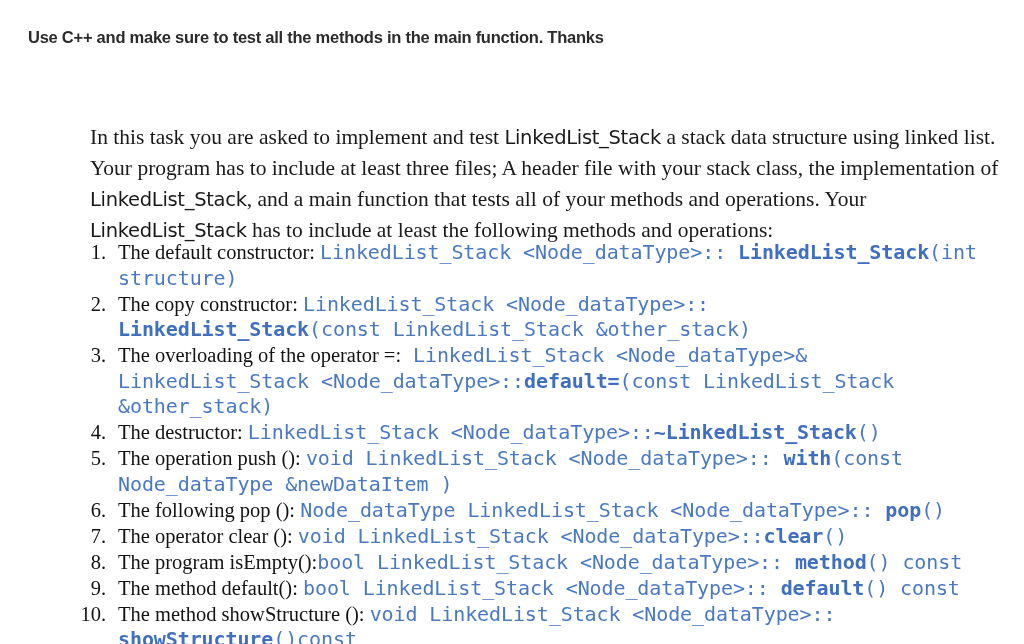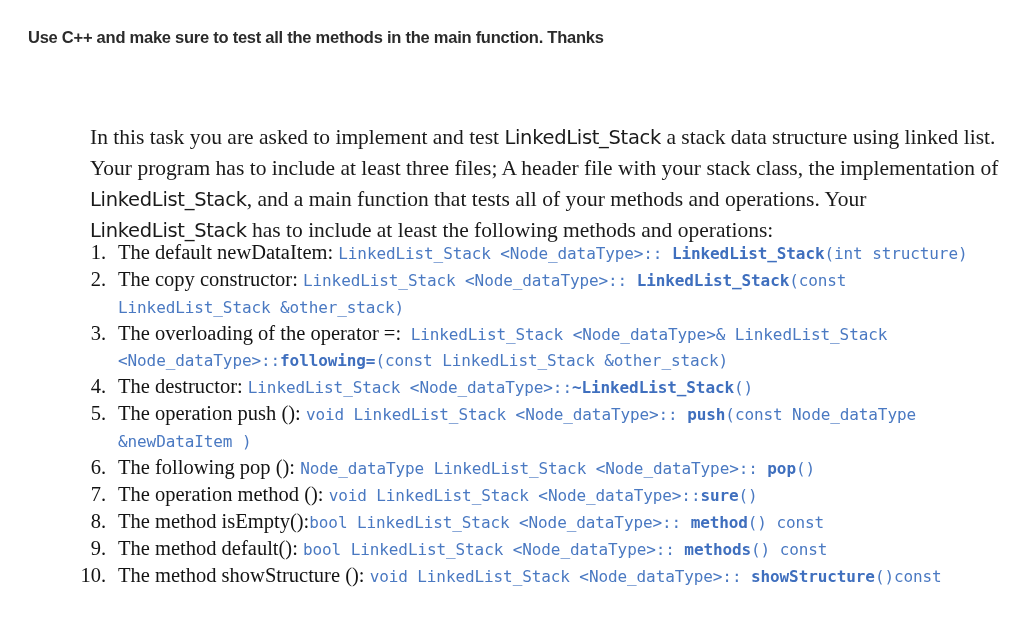--- a/index.html
+++ b/index.html
@@ -84,56 +84,56 @@
     font-size: 20.5px;
     color: #131313;
   }
   .methods > li .txt {
     display: inline;
   }
 
   
   code, .code {
     font-family: "DejaVu Sans Mono", "Liberation Mono", monospace;
-    font-size: 16px;
+    font-size: 20px;
     color: #4a79c2;
     letter-spacing: -0.1px;
     white-space: normal;
   }
   code.b, .code.b {
     font-weight: bold;
     color: #3f6fbe;
   }
 </style>
 </head>
 <body>
 
 <div class="page">
 
   <div class="prompt-line">Use C++ and make sure to test all the methods in the main function. Thanks</div>
 
   <p class="intro"><span>In this task you are asked to implement and test </span><span class="mono-inline">LinkedList_Stack</span><span> a stack data structure using linked list. Your program has to include at least three files; A header file with your stack class, the implementation of </span><span class="mono-inline">LinkedList_Stack</span><span>, and a main function that tests all of your methods and operations. Your </span><span class="mono-inline">LinkedList_Stack</span><span> has to include at least the following methods and operations:</span></p>
 
   <ol class="methods">
 
-    <li><span class="num">1.</span><span class="txt">The default newDataItem: </span><code>LinkedList_Stack &lt;Node_dataType&gt;:: </code><code class="b">LinkedList_Stack</code><code>(int structure)</code></li>
+    <li><span class="num">1.</span><span class="txt">The default constructor: </span><code>LinkedList_Stack &lt;Node_dataType&gt;:: </code><code class="b">LinkedList_Stack</code><code>(int structure)</code></li>
 
     <li><span class="num">2.</span><span class="txt">The copy constructor: </span><code>LinkedList_Stack &lt;Node_dataType&gt;:: </code><code class="b">LinkedList_Stack</code><code>(const LinkedList_Stack &amp;other_stack)</code></li>
 
-    <li><span class="num">3.</span><span class="txt">The overloading of the operator =:</span><code> LinkedList_Stack &lt;Node_dataType&gt;&amp; LinkedList_Stack &lt;Node_dataType&gt;::</code><code class="b">following=</code><code>(const LinkedList_Stack &amp;other_stack)</code></li>
+    <li><span class="num">3.</span><span class="txt">The overloading of the operator =:</span><code> LinkedList_Stack &lt;Node_dataType&gt;&amp; LinkedList_Stack &lt;Node_dataType&gt;::</code><code class="b">default=</code><code>(const LinkedList_Stack &amp;other_stack)</code></li>
 
     <li><span class="num">4.</span><span class="txt">The destructor: </span><code>LinkedList_Stack &lt;Node_dataType&gt;::</code><code class="b">~LinkedList_Stack</code><code>()</code></li>
 
-    <li><span class="num">5.</span><span class="txt">The operation push (): </span><code>void LinkedList_Stack &lt;Node_dataType&gt;:: </code><code class="b">push</code><code>(const Node_dataType &amp;newDataItem )</code></li>
+    <li><span class="num">5.</span><span class="txt">The operation push (): </span><code>void LinkedList_Stack &lt;Node_dataType&gt;:: </code><code class="b">with</code><code>(const Node_dataType &amp;newDataItem )</code></li>
 
     <li><span class="num">6.</span><span class="txt">The following pop (): </span><code>Node_dataType LinkedList_Stack &lt;Node_dataType&gt;:: </code><code class="b">pop</code><code>()</code></li>
 
-    <li><span class="num">7.</span><span class="txt">The operation method (): </span><code>void LinkedList_Stack &lt;Node_dataType&gt;::</code><code class="b">sure</code><code>()</code></li>
+    <li><span class="num">7.</span><span class="txt">The operator clear (): </span><code>void LinkedList_Stack &lt;Node_dataType&gt;::</code><code class="b">clear</code><code>()</code></li>
 
-    <li><span class="num">8.</span><span class="txt">The method isEmpty():</span><code>bool LinkedList_Stack &lt;Node_dataType&gt;:: </code><code class="b">method</code><code>() const</code></li>
+    <li><span class="num">8.</span><span class="txt">The program isEmpty():</span><code>bool LinkedList_Stack &lt;Node_dataType&gt;:: </code><code class="b">method</code><code>() const</code></li>
 
-    <li><span class="num">9.</span><span class="txt">The method default(): </span><code>bool LinkedList_Stack &lt;Node_dataType&gt;:: </code><code class="b">methods</code><code>() const</code></li>
+    <li><span class="num">9.</span><span class="txt">The method default(): </span><code>bool LinkedList_Stack &lt;Node_dataType&gt;:: </code><code class="b">default</code><code>() const</code></li>
 
     <li><span class="num">10.</span><span class="txt">The method showStructure (): </span><code>void LinkedList_Stack &lt;Node_dataType&gt;:: </code><code class="b">showStructure</code><code>()const</code></li>
 
   </ol>
 
 </div>
 
 </body></html>

